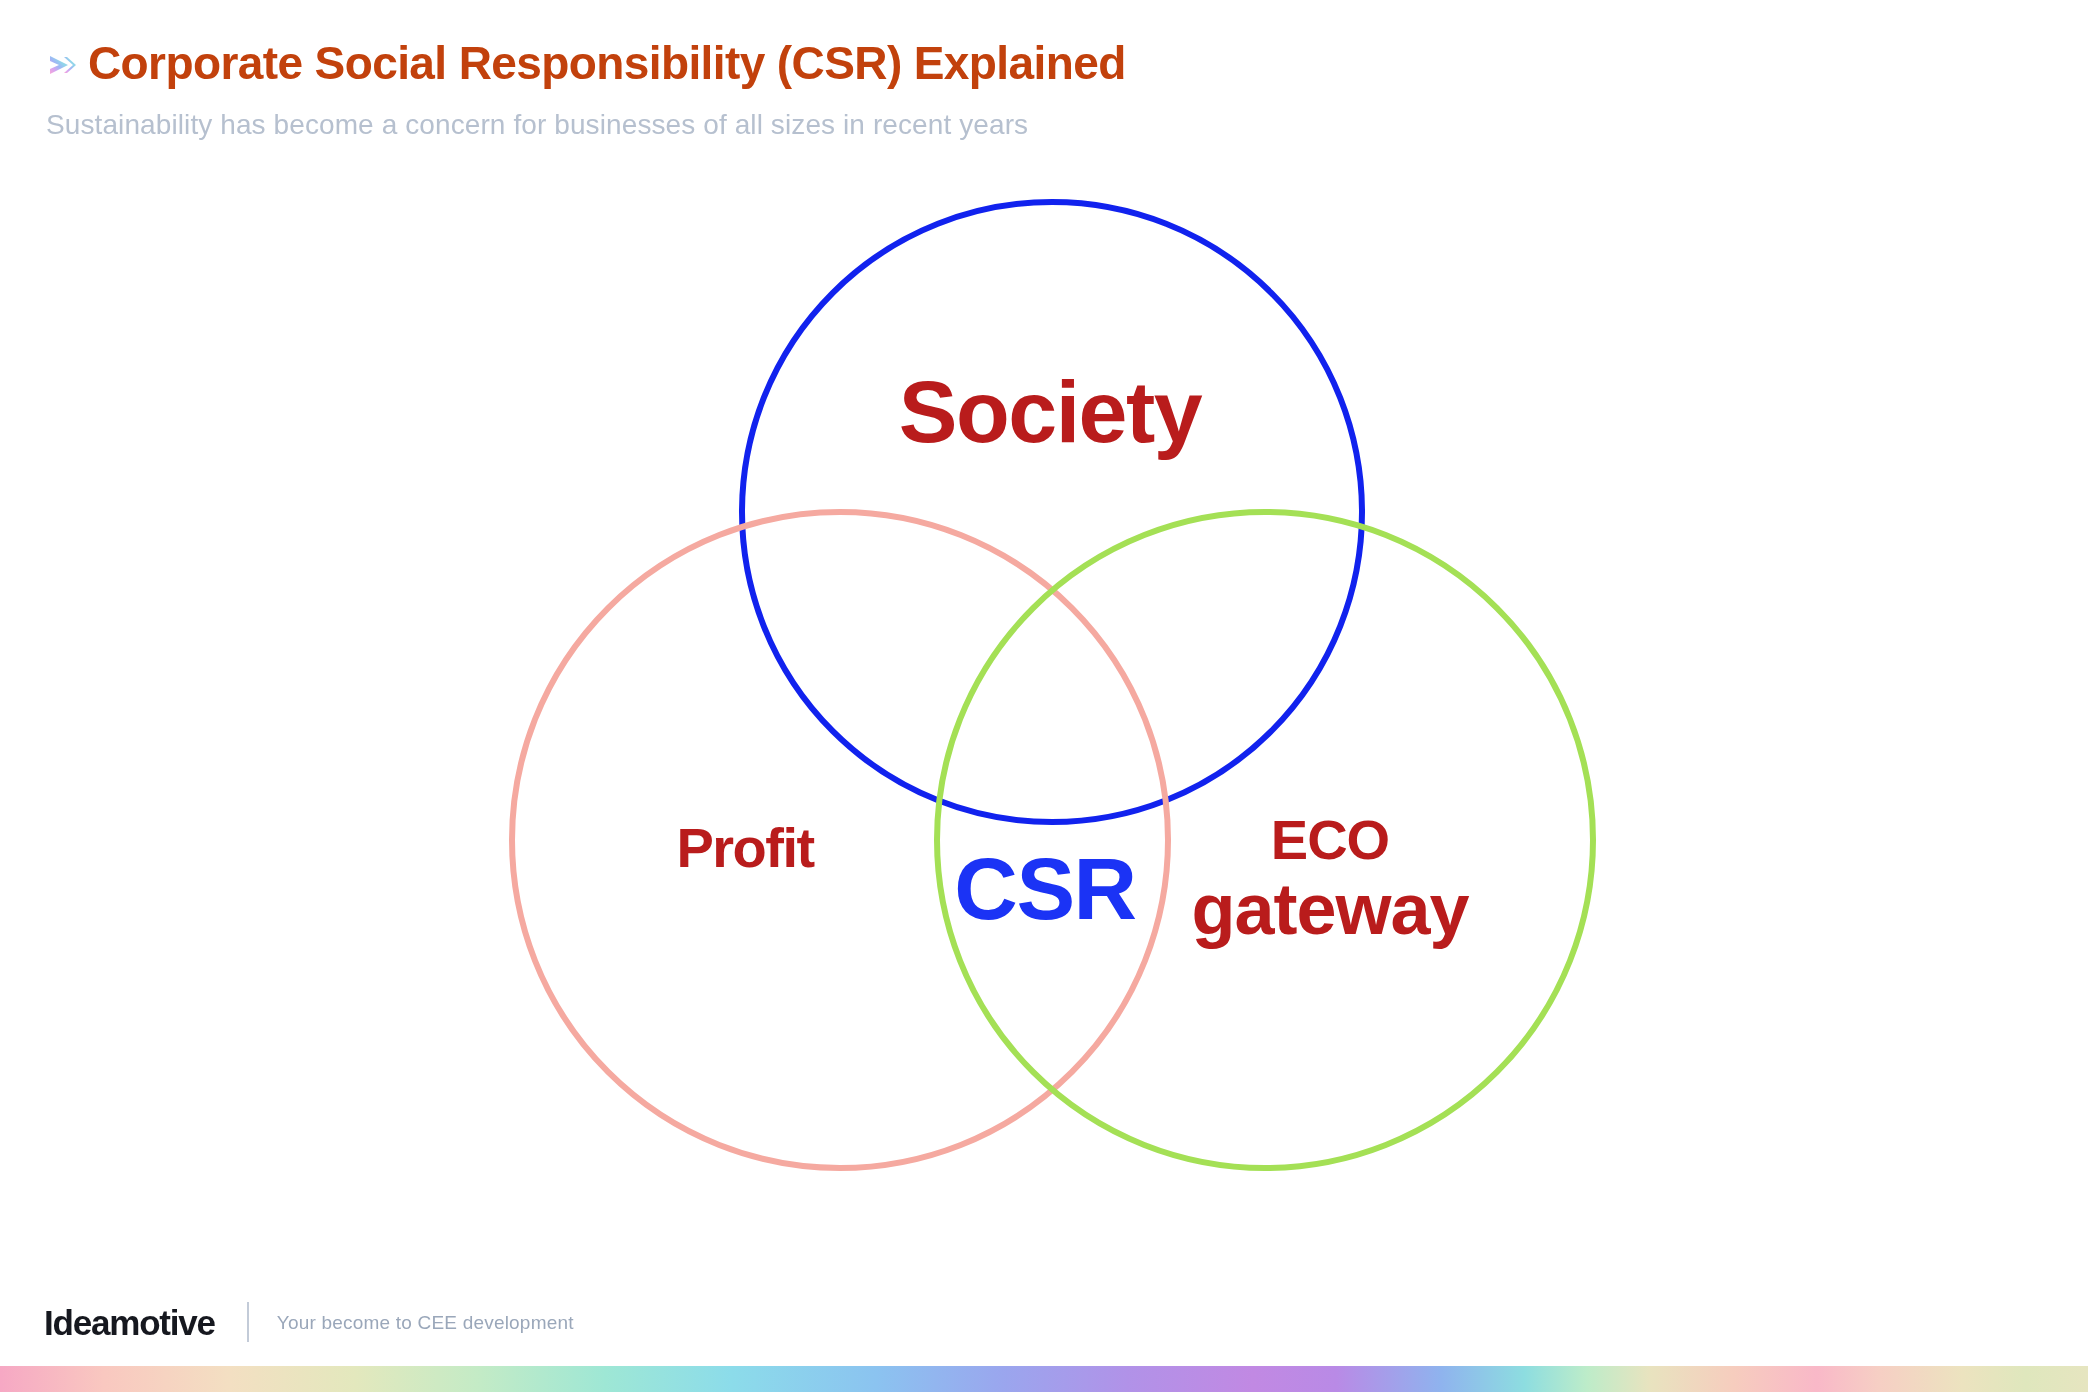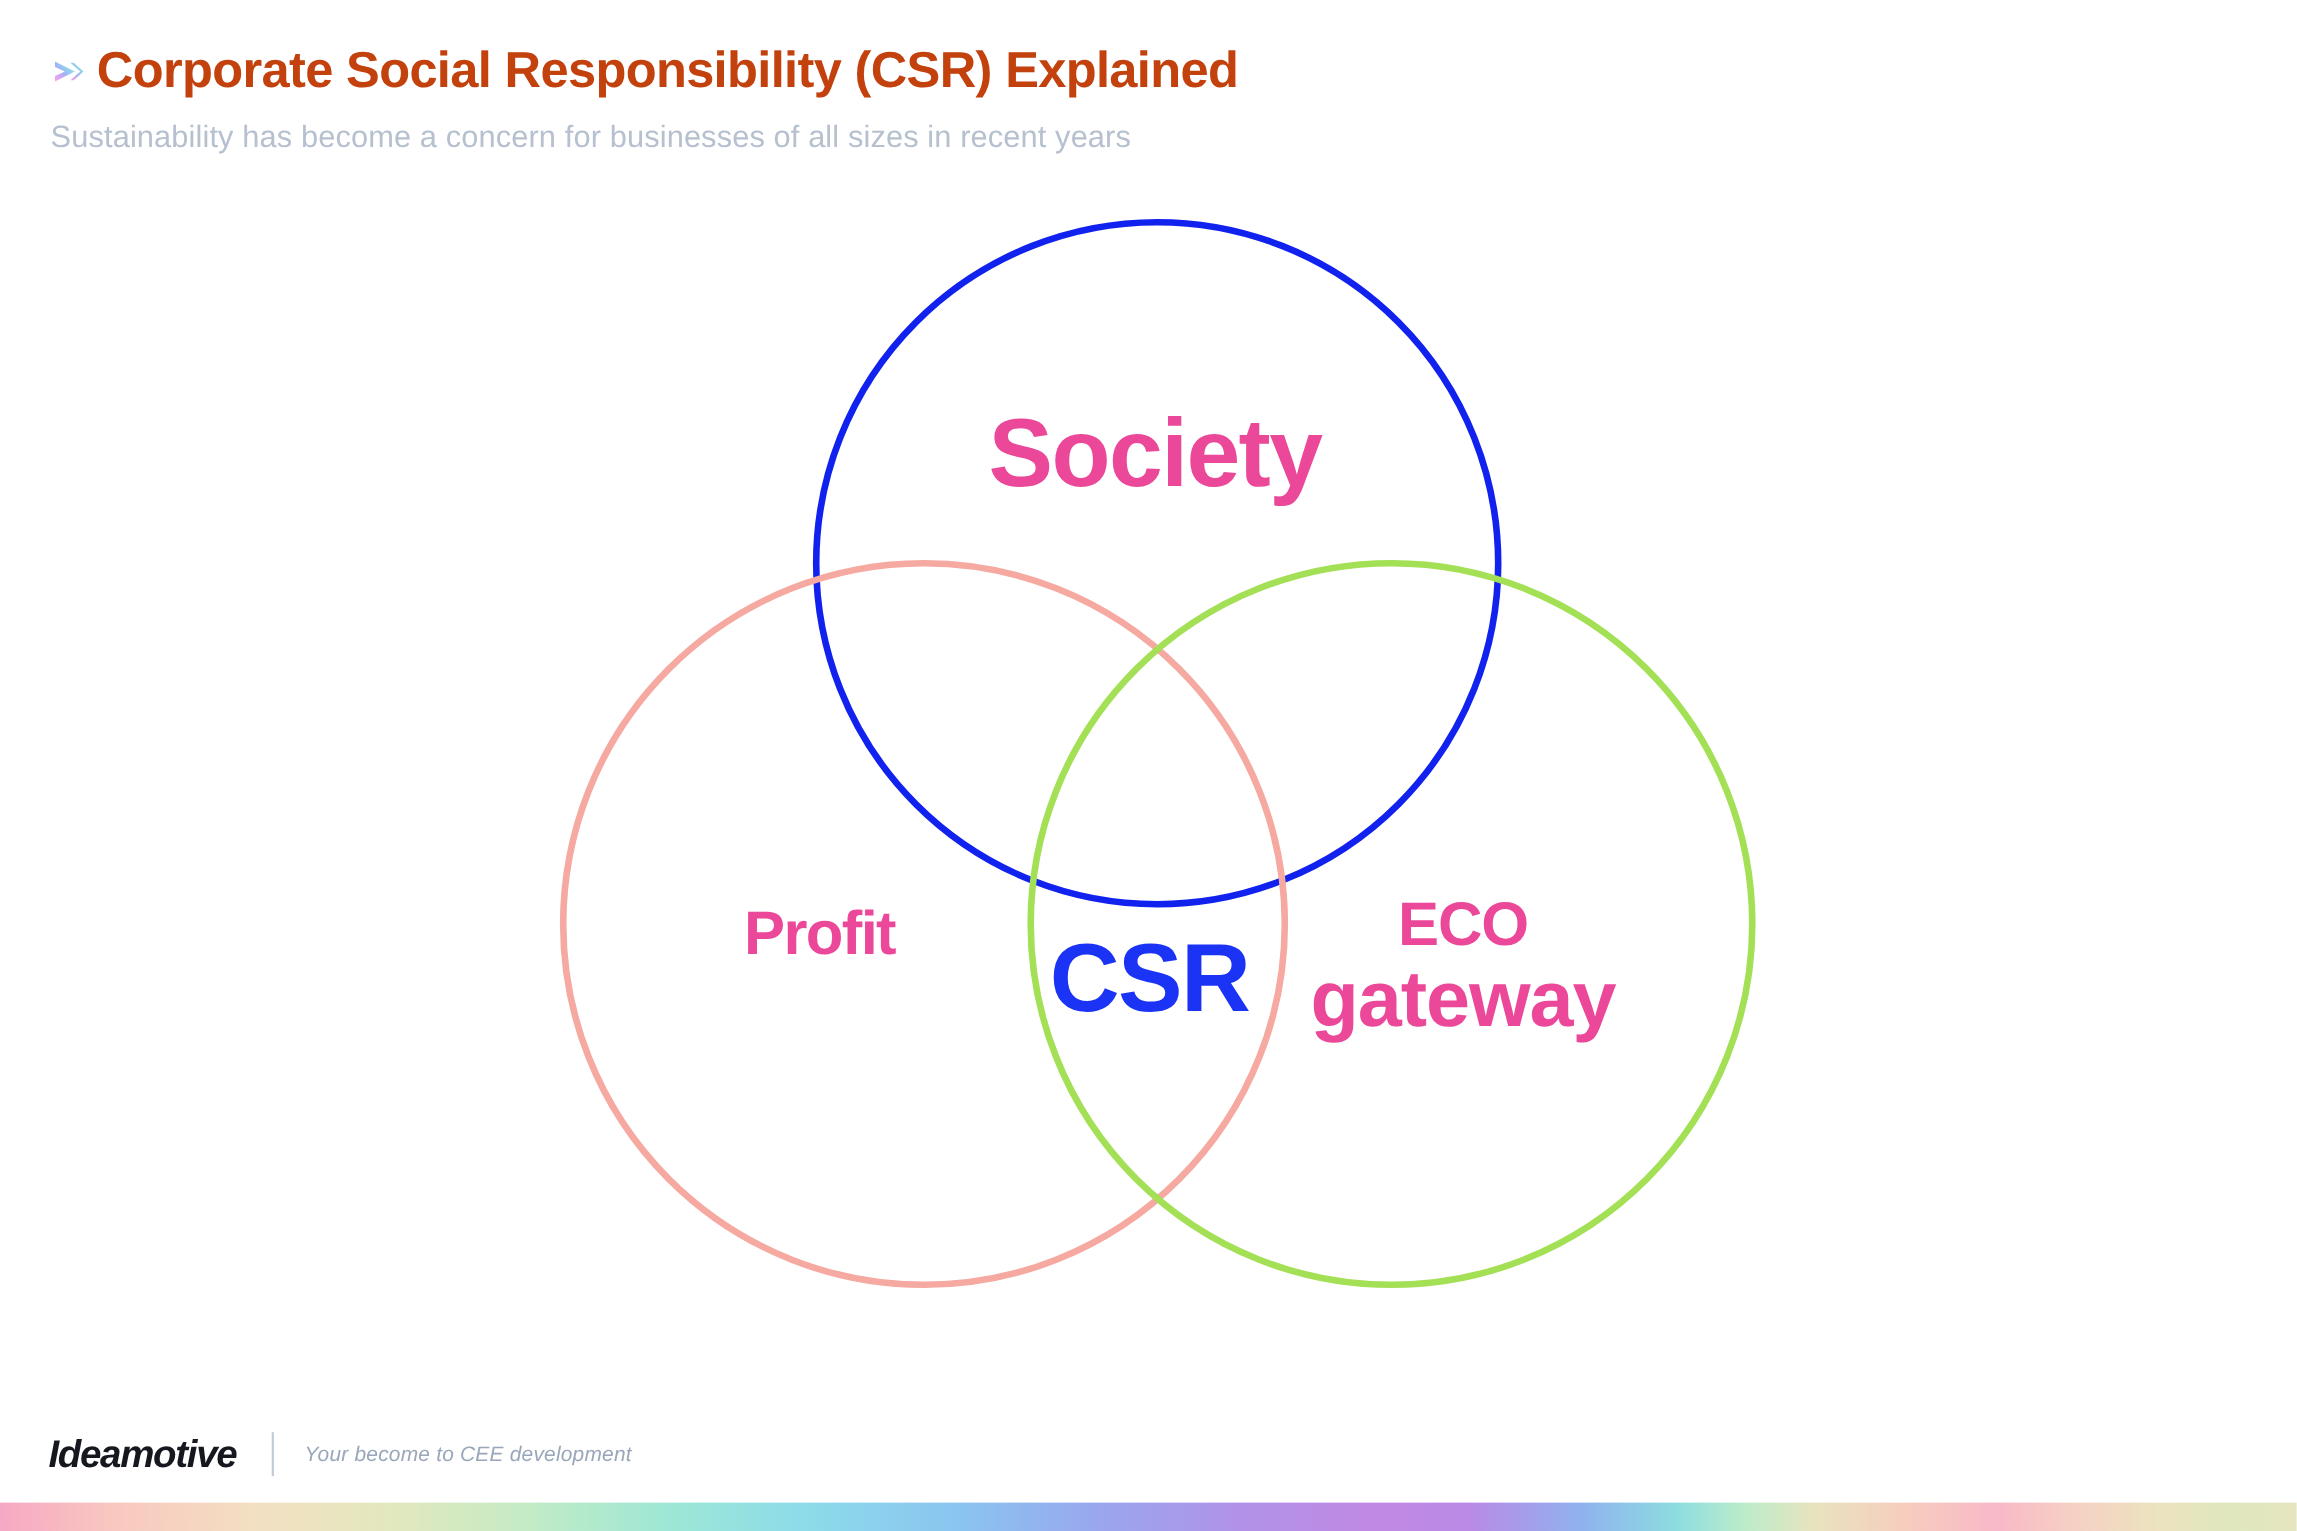--- a/index.html
+++ b/index.html
@@ -72,21 +72,21 @@
     height: 1392px;
     pointer-events: none;
   }
 
   #venn-svg { display: block; width: 2088px; height: 1392px; }
 
   .venn-label {
     position: absolute;
     text-align: center;
     font-weight: bold;
-    color: #ec4899;
+    color: #b91c1c;
     white-space: nowrap;
     line-height: 1.0;
   }
 
   #label-society {
     left: 700px;
     top: 368px;
     width: 700px;
     font-size: 88px;
     letter-spacing: -1.5px;
@@ -130,21 +130,20 @@
   }
 
   
   #footer {
     position: absolute;
     left: 44px;
     bottom: 48px;
     display: flex;
     align-items: center;
     height: 44px;
-    font-style: italic;
   }
 
   #footer-logo {
     font-size: 35px;
     font-weight: bold;
     color: #16181f;
     letter-spacing: -1.2px;
     line-height: 1;
   }
 

